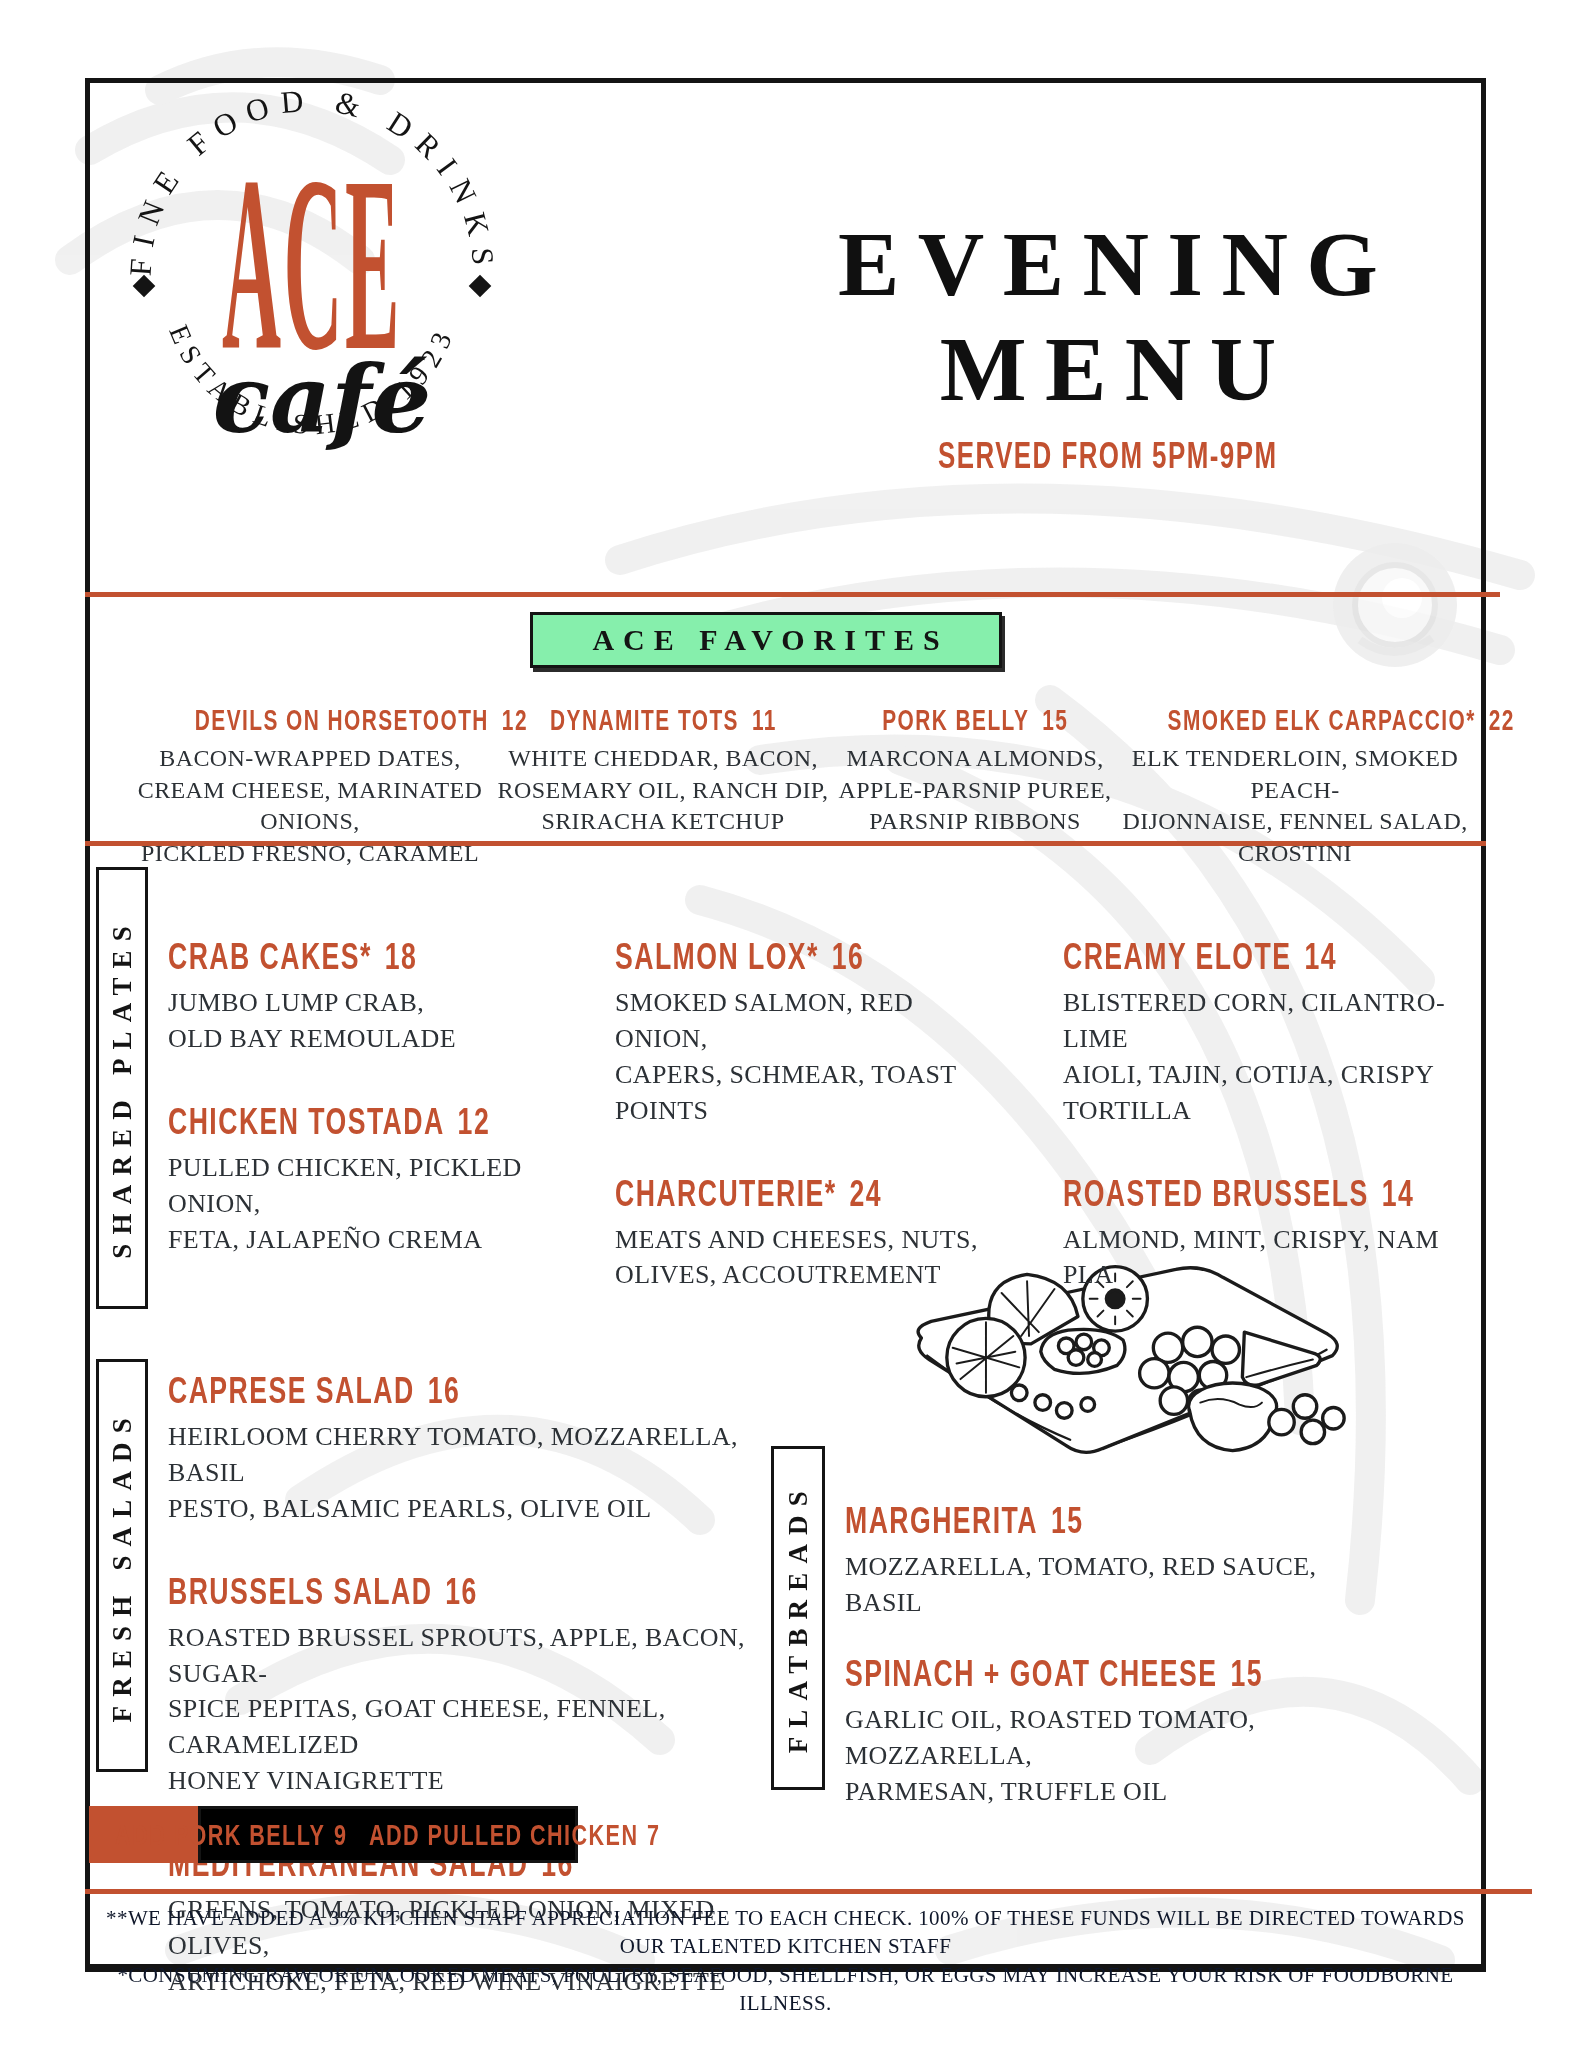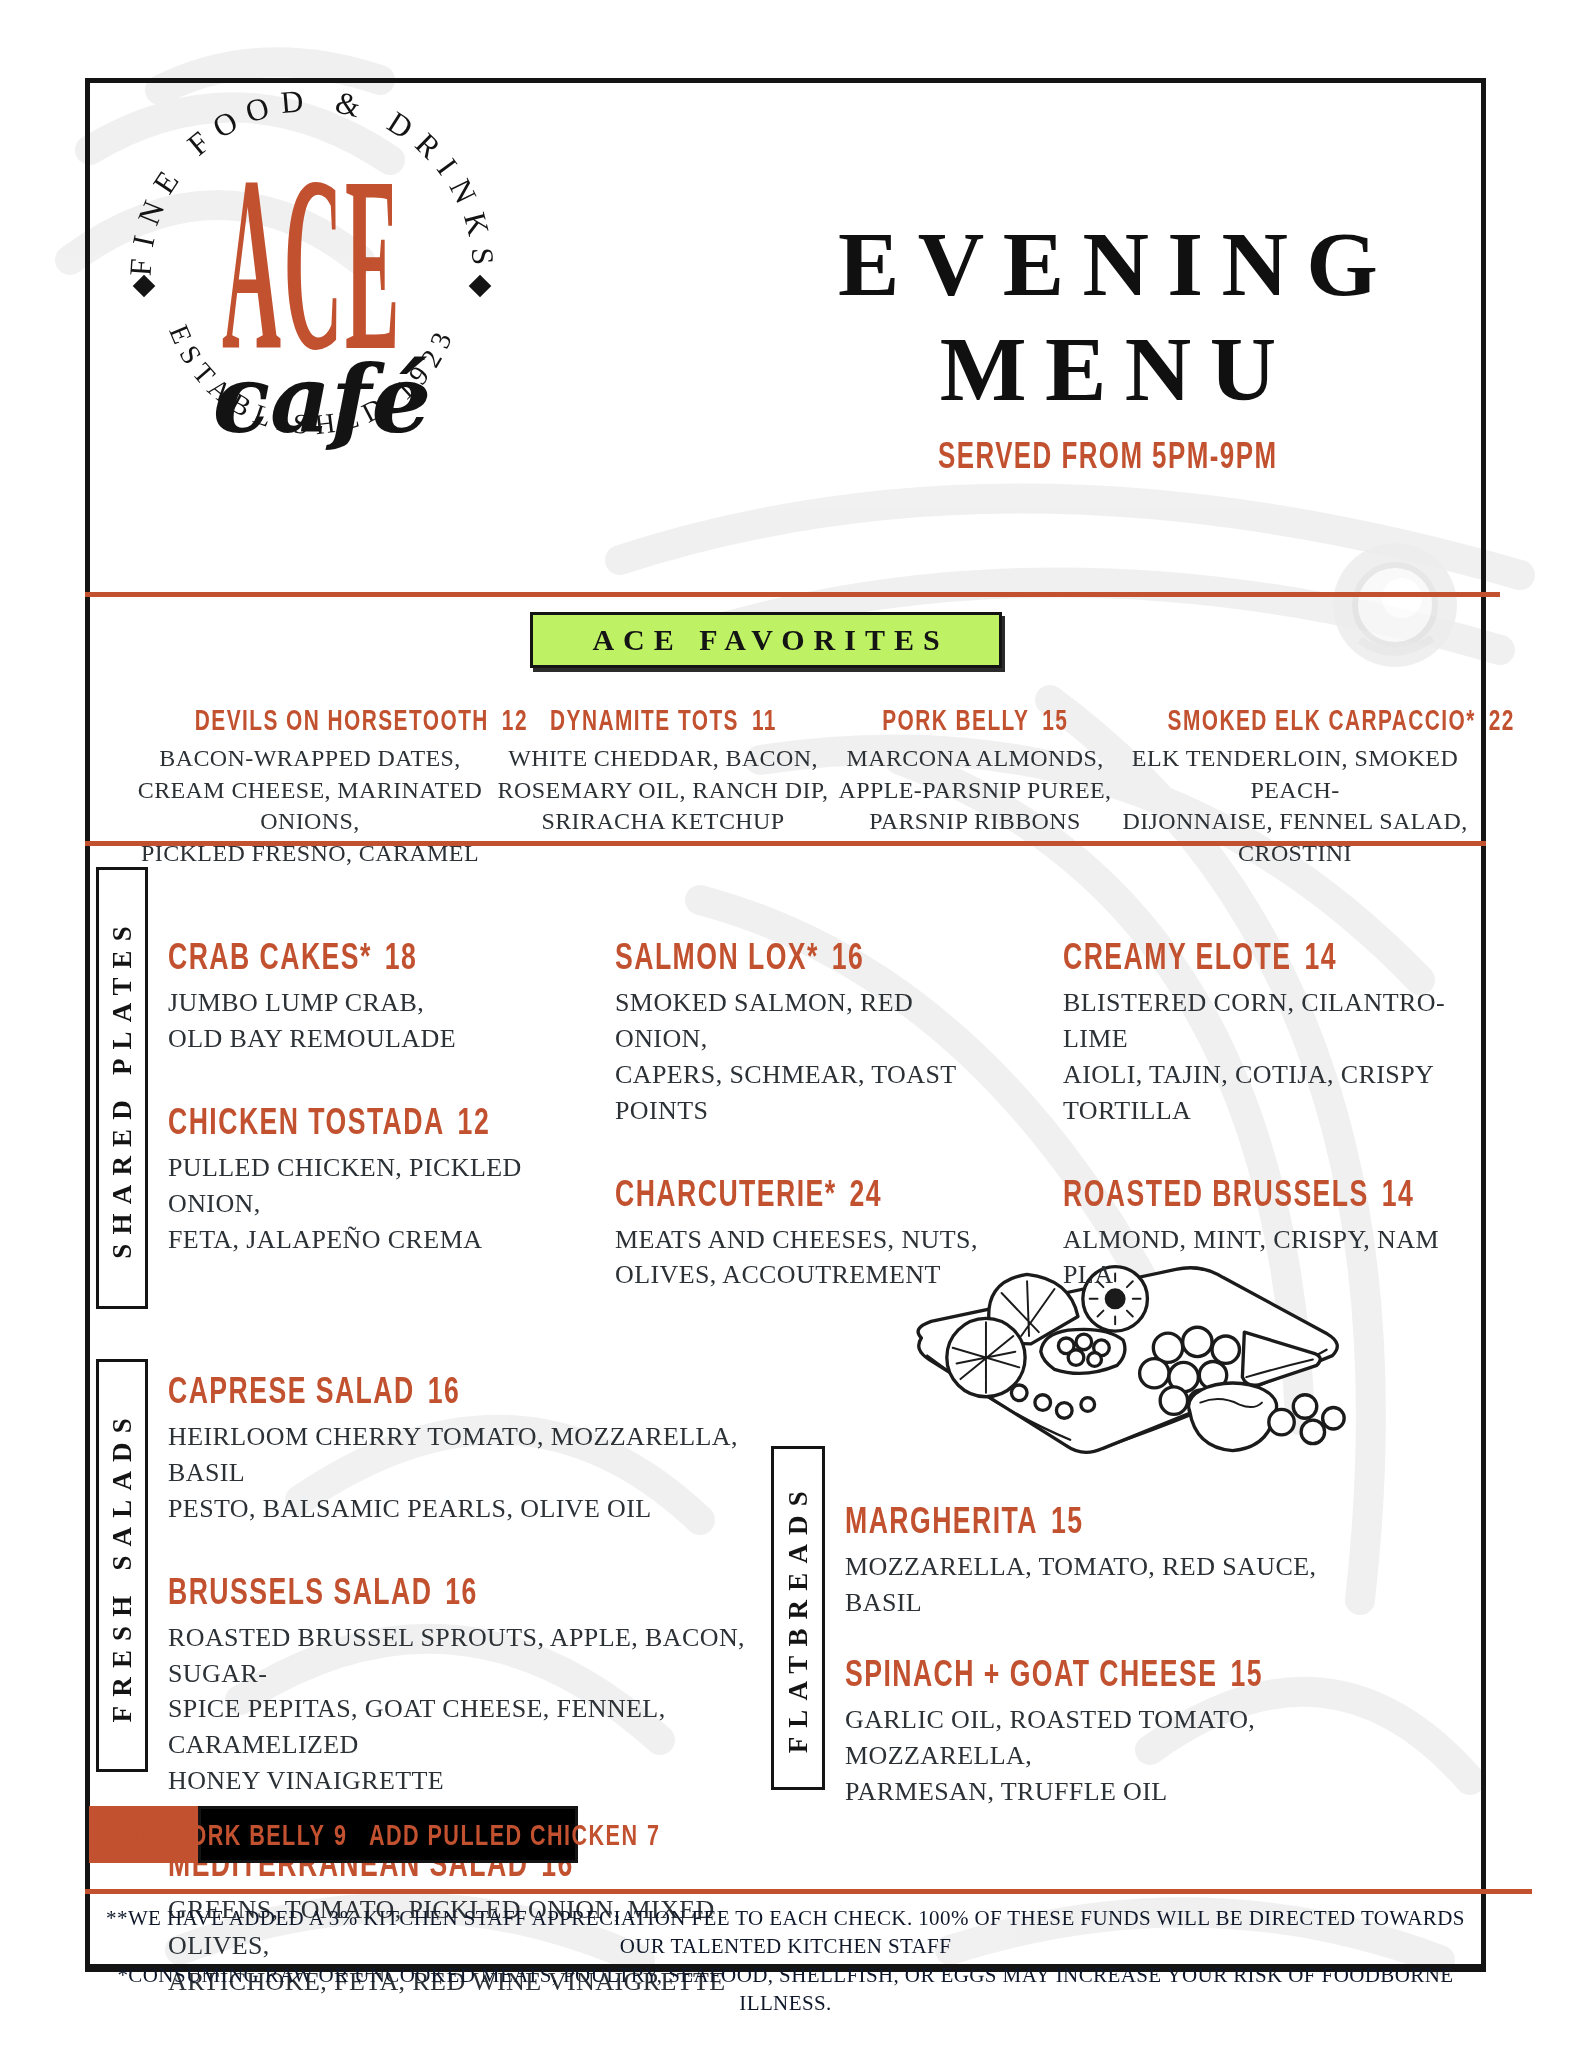--- a/index.html
+++ b/index.html
@@ -21,21 +21,21 @@
             letter-spacing:2px;}
   .center .mh{text-align:center;}
   .center .mh-inner{transform-origin:center bottom;}
   .mprice{margin-left:18px;}
 
   .desc{font-family:"Liberation Serif", serif;color:var(--desc);white-space:pre-line;
         font-size:26px;line-height:1.38;letter-spacing:.4px;margin-top:10px;}
 
   
   .favtitle-box{position:absolute;left:530px;top:612px;width:472px;height:56px;z-index:4;
-        background:#bef264;border:3px solid #141414;box-shadow:3px 4px 0 rgba(20,20,20,.9);
+        background:#86efac;border:3px solid #141414;box-shadow:3px 4px 0 rgba(20,20,20,.9);
         display:flex;align-items:center;justify-content:center;box-sizing:border-box;}
   .favtitle{font-family:"Liberation Serif", serif;font-weight:700;font-size:30px;
         letter-spacing:.30em;text-indent:.30em;color:#141414;}
   .favcol{position:absolute;top:706px;text-align:center;z-index:4;}
   .favcol .mh-inner{font-size:29px;}
   .favcol .desc{font-size:24px;line-height:1.32;margin-top:8px;}
 
   
   .secbox{position:absolute;background:#fff;border:3px solid #141414;box-sizing:border-box;
         display:flex;align-items:center;justify-content:center;z-index:4;}

